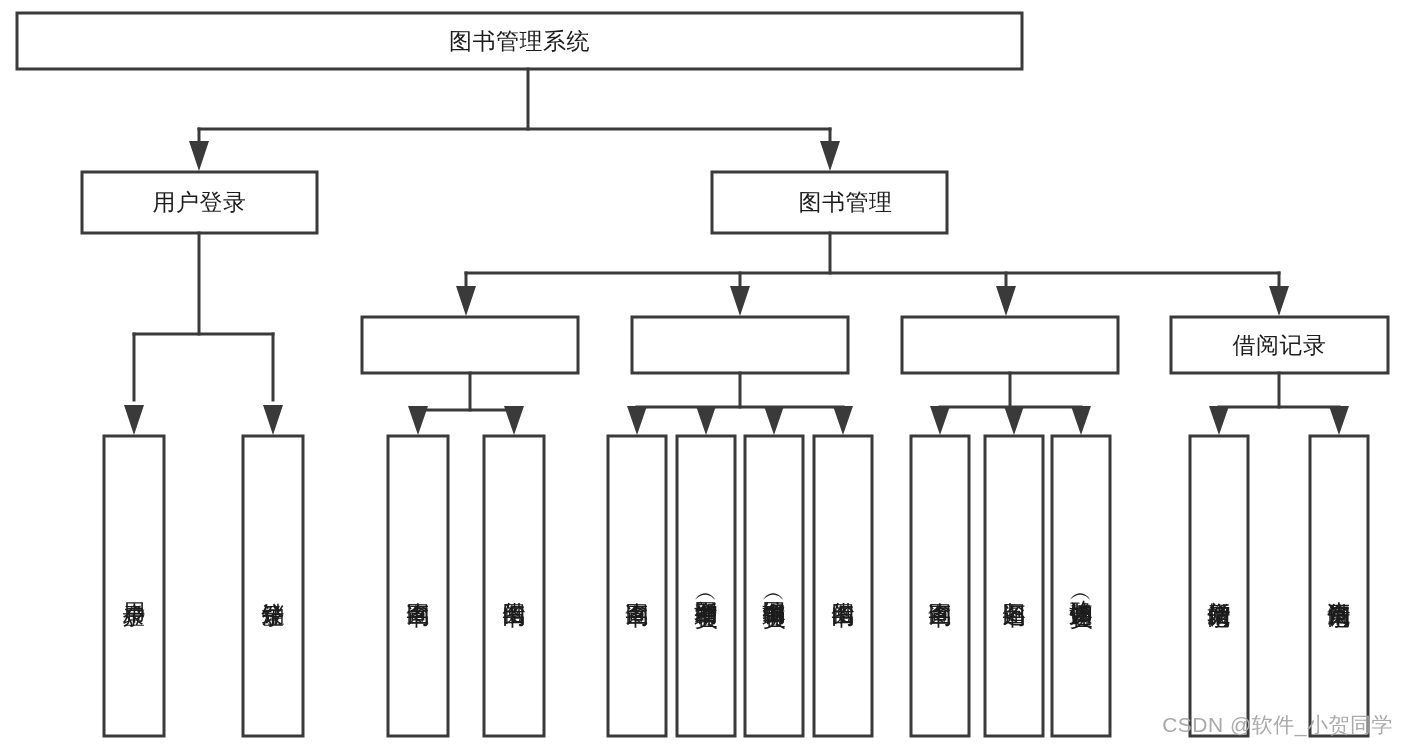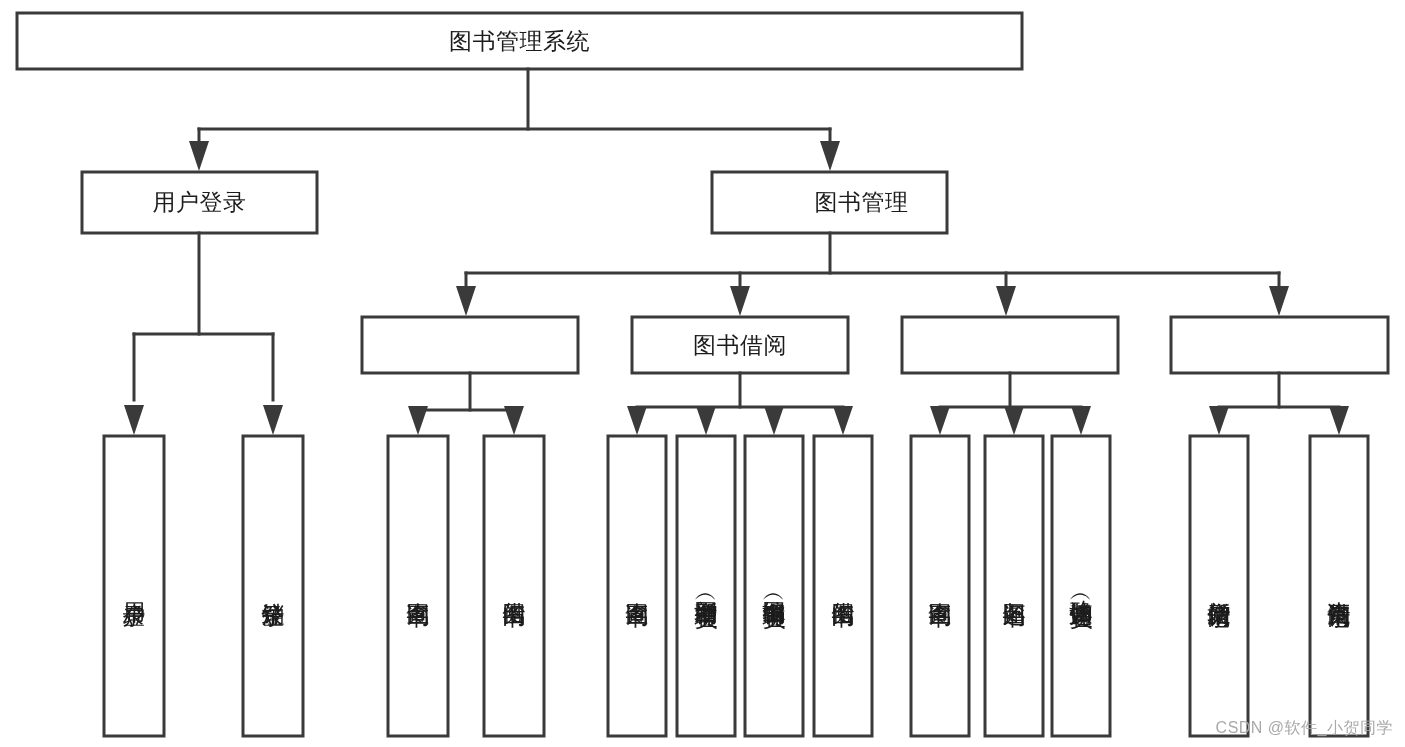--- a/index.html
+++ b/index.html
@@ -61,21 +61,21 @@
     text-orientation: upright;
     font-size: 23px;
     line-height: 1.35;
     letter-spacing: 1px;
     white-space: nowrap;
   }
   .watermark {
     position: absolute;
     right: 12px;
     bottom: 8px;
-    font-size: 16px;
+    font-size: 21px;
     color: #a9a9a9;
     font-family: "Liberation Sans", "DejaVu Sans", sans-serif;
     white-space: nowrap;
     letter-spacing: 0.5px;
   }
 </style>
 </head>
 <body>
 
 <div id="diagram-root">
@@ -157,23 +157,23 @@
 
     <path class="connector" d="M 1279 373 L 1279 407"></path>
     <path class="connector" d="M 1219 407 L 1339 407"></path>
     <polygon class="arrow-head" points="1219,435 1209,406 1229,406"></polygon>
     <polygon class="arrow-head" points="1339,435 1329,406 1349,406"></polygon>
   </svg>
 
   <div class="node-label horizontal" style="left:17px; top:13px; width:1005px; height:56px;">图书管理系统</div>
 
   <div class="node-label horizontal" style="left:82px; top:172px; width:235px; height:61px;">用户登录</div>
-  <div class="node-label horizontal" style="left:728px; top:172px; width:235px; height:61px;padding-left:32px;">图书管理</div>
+  <div class="node-label horizontal" style="left:712px; top:172px; width:235px; height:61px;padding-left:32px;">图书管理</div>
 
-  <div class="node-label horizontal" style="left:632px; top:317px; width:216px; height:56px;">图书借阅</div>
+  <div class="node-label horizontal" style="left:1171px; top:317px; width:217px; height:56px;">借阅记录</div>
 
   <div class="node-label vertical" style="left:104px; top:436px; width:60px; height:300px;">用户登录</div>
   <div class="node-label vertical" style="left:243px; top:436px; width:60px; height:300px;">注销登录</div>
   <div class="node-label vertical" style="left:388px; top:436px; width:60px; height:300px;">查询图书</div>
   <div class="node-label vertical" style="left:484px; top:436px; width:60px; height:300px;">借阅图书</div>
   <div class="node-label vertical" style="left:608px; top:436px; width:58px; height:300px;">查询图书</div>
   <div class="node-label vertical" style="left:677px; top:436px; width:58px; height:300px;">新增图书（管理员）</div>
   <div class="node-label vertical" style="left:745px; top:436px; width:58px; height:300px;">编辑图书（管理员）</div>
   <div class="node-label vertical" style="left:814px; top:436px; width:58px; height:300px;">借阅图书</div>
   <div class="node-label vertical" style="left:911px; top:436px; width:58px; height:300px;">查询图书</div>

